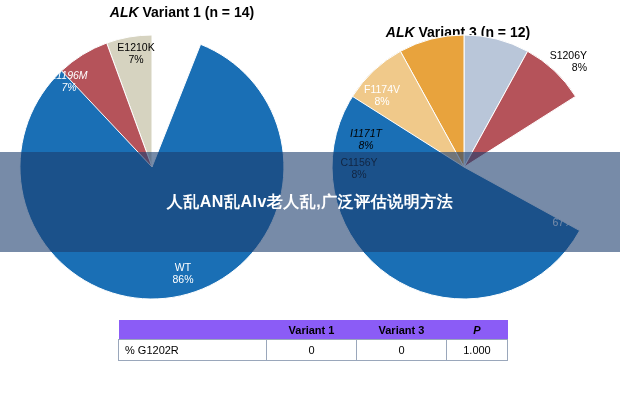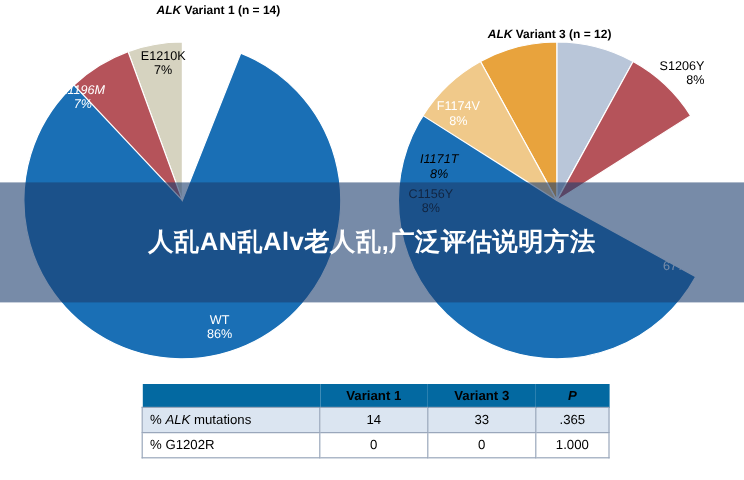--- a/index.html
+++ b/index.html
@@ -15,21 +15,21 @@
     position: relative;
   }
   #stage {
     position: relative;
     width: 620px;
     height: 400px;
     overflow: hidden;
   }
   .pie-title {
     position: absolute;
-    font-size: 10px;
+    font-size: 14px;
     font-weight: bold;
     color: #000;
     white-space: nowrap;
     text-align: center;
   }
   .pie-title em {
     font-style: italic;
   }
   #title-left {
     left: 72px;
@@ -80,21 +80,21 @@
     top: 152px;
     width: 620px;
     height: 100px;
     background: rgba(28, 62, 110, 0.60);
     display: flex;
     flex-direction: column;
     align-items: center;
     justify-content: center;
     color: #ffffff;
     font-weight: bold;
-    font-size: 21px;
+    font-size: 16px;
     letter-spacing: 0.5px;
     text-align: center;
     line-height: 30px;
   }
   
   #stats-table {
     position: absolute;
     left: 118px;
     top: 320px;
     width: 390px;
@@ -105,21 +105,21 @@
   #stats-table th,
   #stats-table td {
     border: 1px solid #9aa7bb;
     padding: 4px 4px;
     text-align: center;
     font-weight: normal;
   }
   #stats-table thead th {
     border: none;
     border-bottom: 1px solid #9aa7bb;
-    background: #0369a1;
+    background: #8b5cf6;
     font-weight: bold;
     padding-bottom: 3px;
   }
   #stats-table thead th.blank {
     border: none;
   }
   #stats-table thead th.ital {
     font-style: italic;
     font-weight: bold;
   }
@@ -224,26 +224,20 @@
   <table id="stats-table">
     <thead>
       <tr>
         <th class="blank" style="width: 140px;"></th>
         <th>Variant 1</th>
         <th>Variant 3</th>
         <th class="ital">P</th>
       </tr>
     </thead>
     <tbody>
-      <tr class="shaded">
-        <td class="rowlabel"><span>% </span><em>ALK</em><span> mutations</span></td>
-        <td>14</td>
-        <td>33</td>
-        <td>.365</td>
-      </tr>
       <tr>
         <td class="rowlabel"><span>% G1202R</span><em></em><span></span></td>
         <td>0</td>
         <td>0</td>
         <td>1.000</td>
       </tr>
     </tbody>
   </table>
 
 </div>

